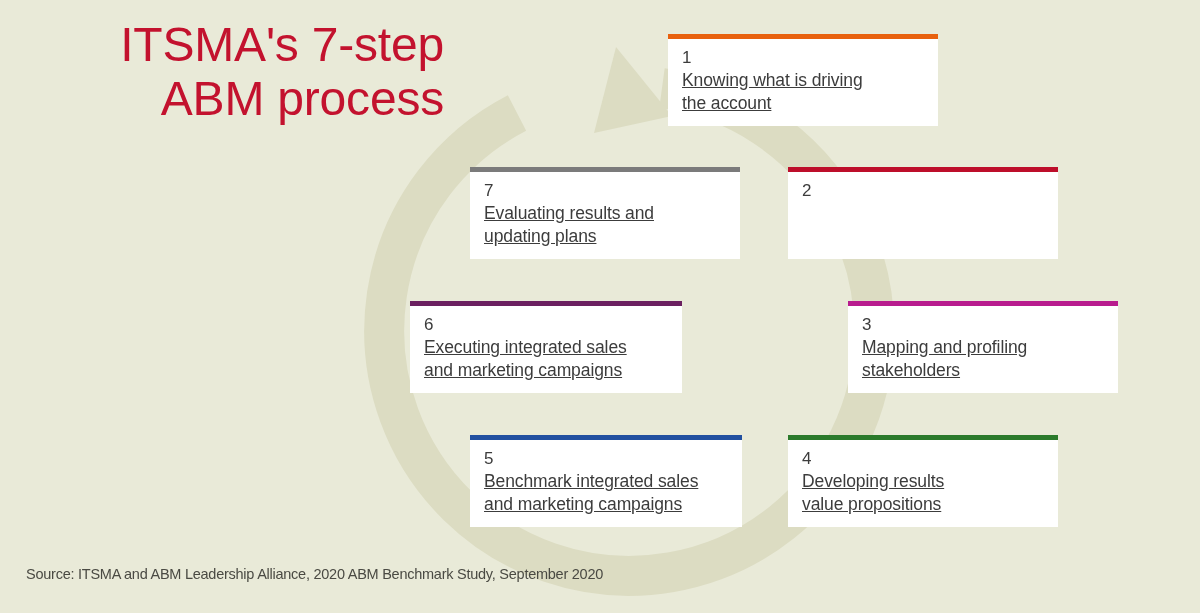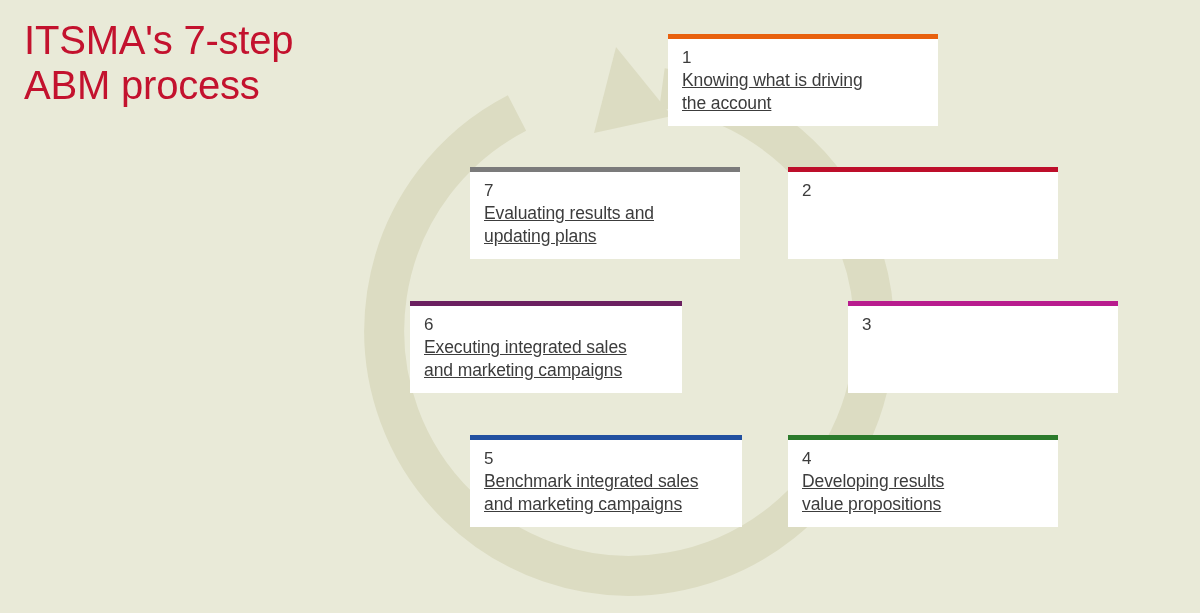--- a/index.html
+++ b/index.html
@@ -31,25 +31,26 @@
     pointer-events: none;
   }
 
   
   #title {
     position: absolute;
     left: 24px;
     top: 18px;
     width: 420px;
     color: #c3122e;
-    font-size: 40px;
+    font-size: 48px;
     line-height: 1.13;
     font-weight: 300;
     letter-spacing: -0.2px;
     white-space: pre-line;
+    text-align: right;
   }
 
   
   #source {
     position: absolute;
     left: 26px;
     top: 566px;
     color: #4a4a43;
     font-size: 14.5px;
     letter-spacing: -0.25px;
@@ -131,20 +132,22 @@
     <div class="step-bar" style="background:#bd0e2a;"></div>
     <div class="step-body">
       <div class="step-num">2</div>
     </div>
   </div>
 
   <div class="step-card" style="left:848px; top:301px; width:270px; height:92px;">
     <div class="step-bar" style="background:#b81c8e;"></div>
     <div class="step-body">
       <div class="step-num">3</div>
+      <div class="step-text">Mapping and profiling
+stakeholders</div>
     </div>
   </div>
 
   <div class="step-card" style="left:788px; top:435px; width:270px; height:92px;">
     <div class="step-bar" style="background:#2b7a2b;"></div>
     <div class="step-body">
       <div class="step-num">4</div>
       <div class="step-text">Developing results
 value propositions</div>
     </div>
@@ -170,14 +173,15 @@
 
   <div class="step-card" style="left:470px; top:167px; width:270px; height:92px;">
     <div class="step-bar" style="background:#7b7b7b;"></div>
     <div class="step-body">
       <div class="step-num">7</div>
       <div class="step-text">Evaluating results and
 updating plans</div>
     </div>
   </div>
 
+  <div id="source">Source: ITSMA and ABM Leadership Alliance, 2020 ABM Benchmark Study, September 2020</div>
 
 </div>
 
 </body></html>

